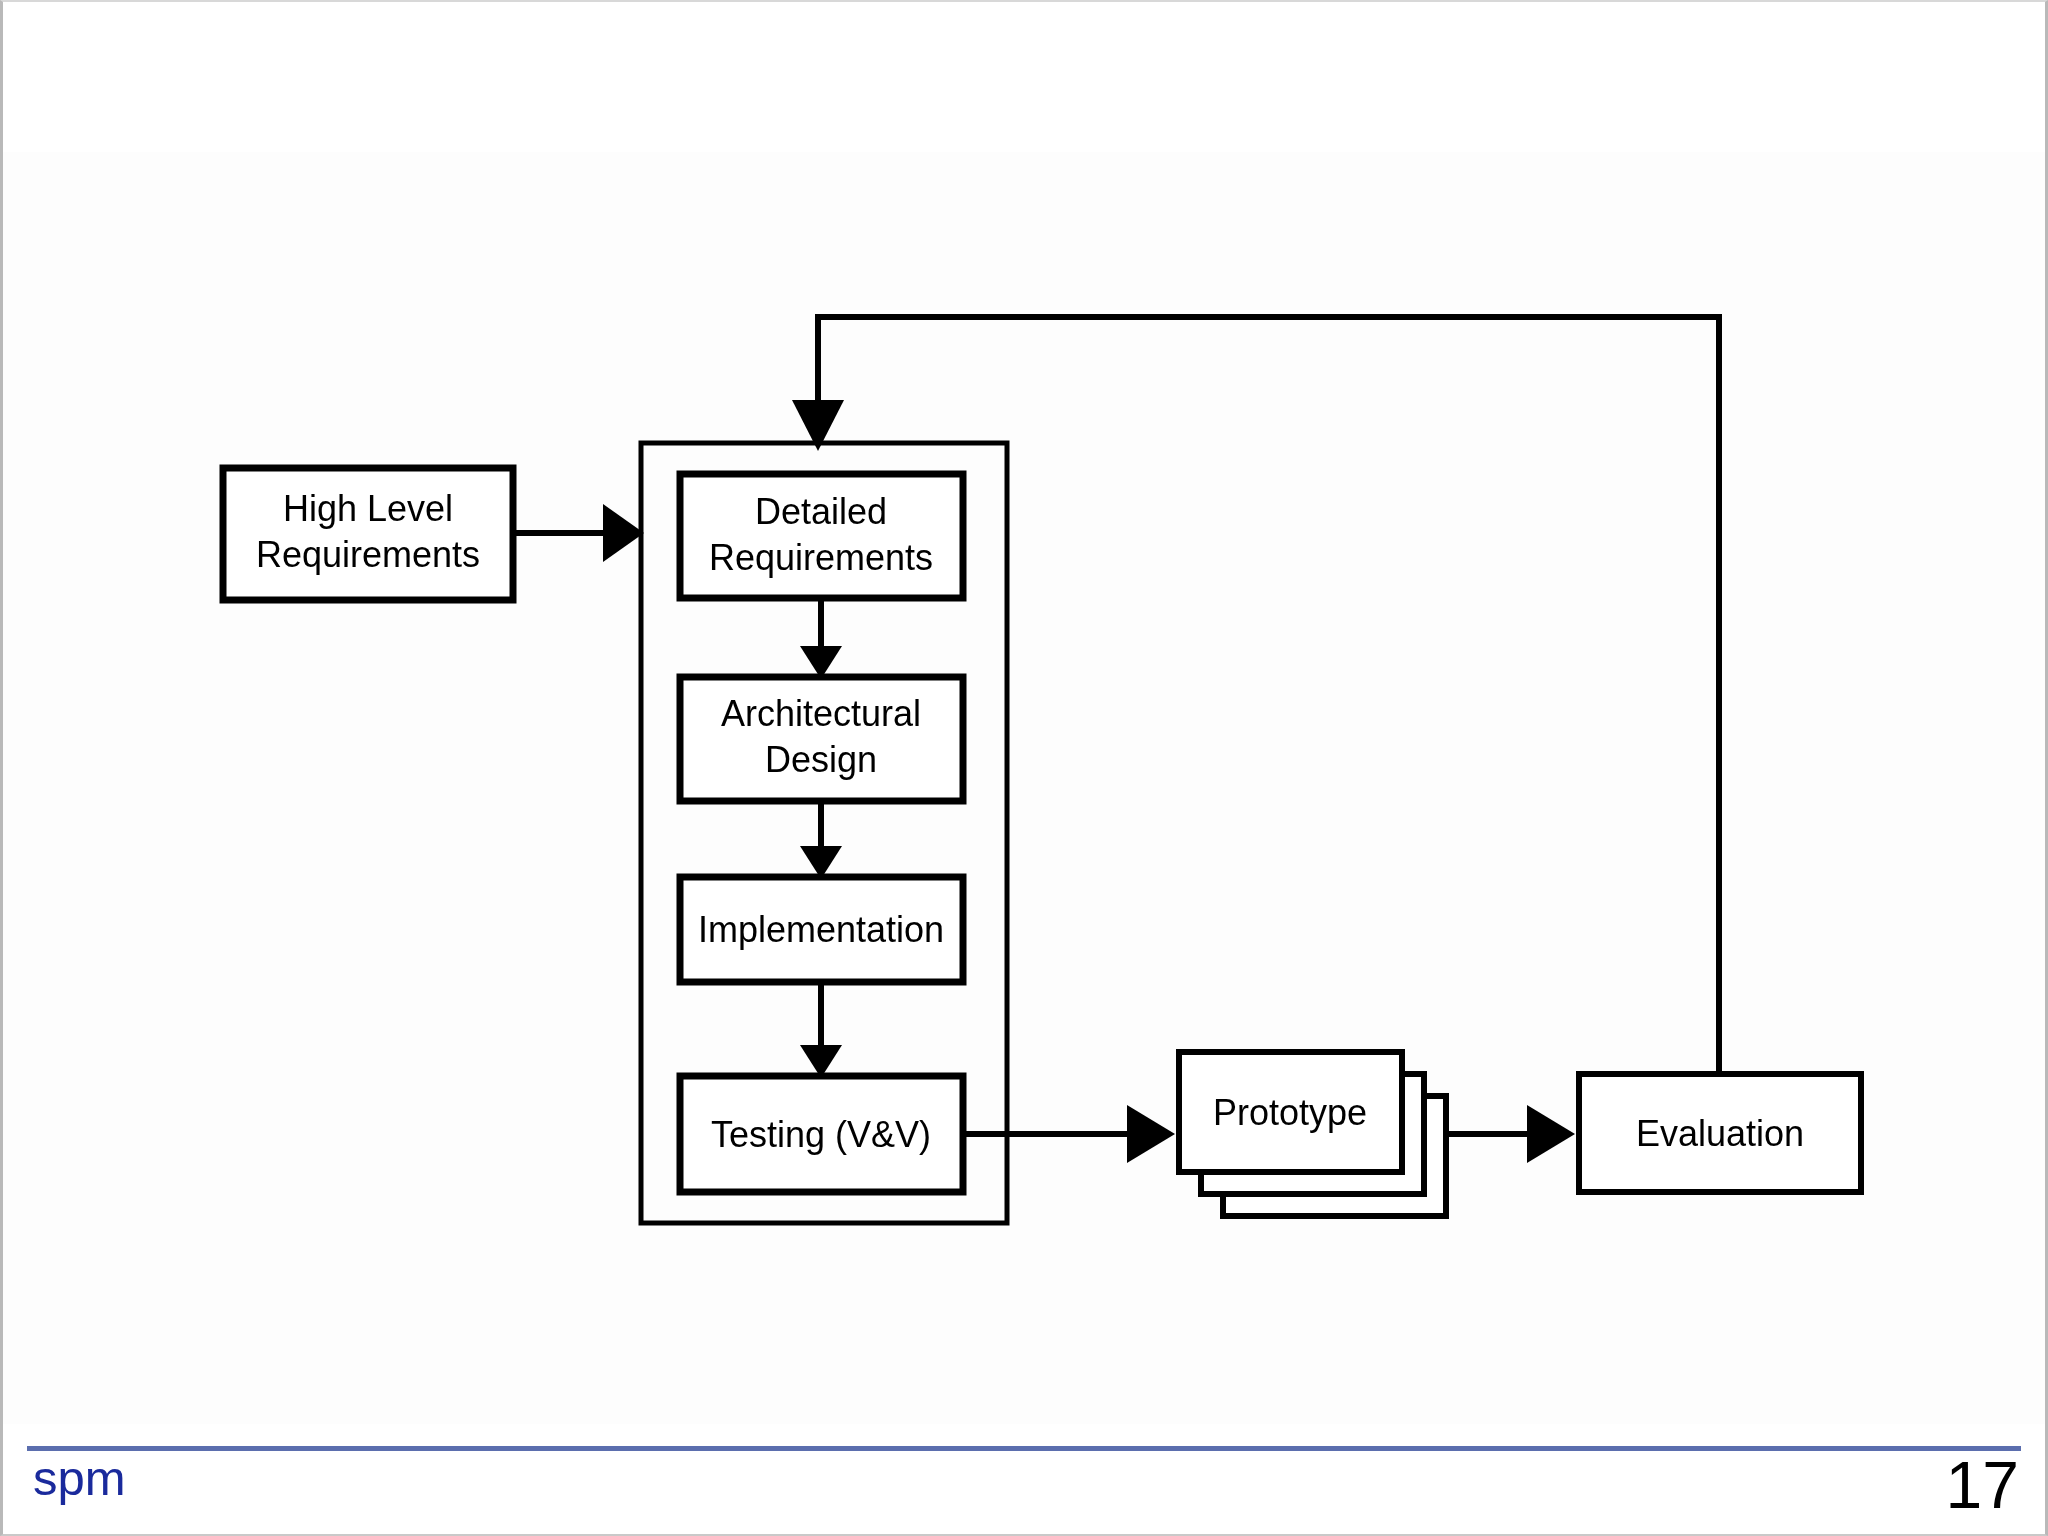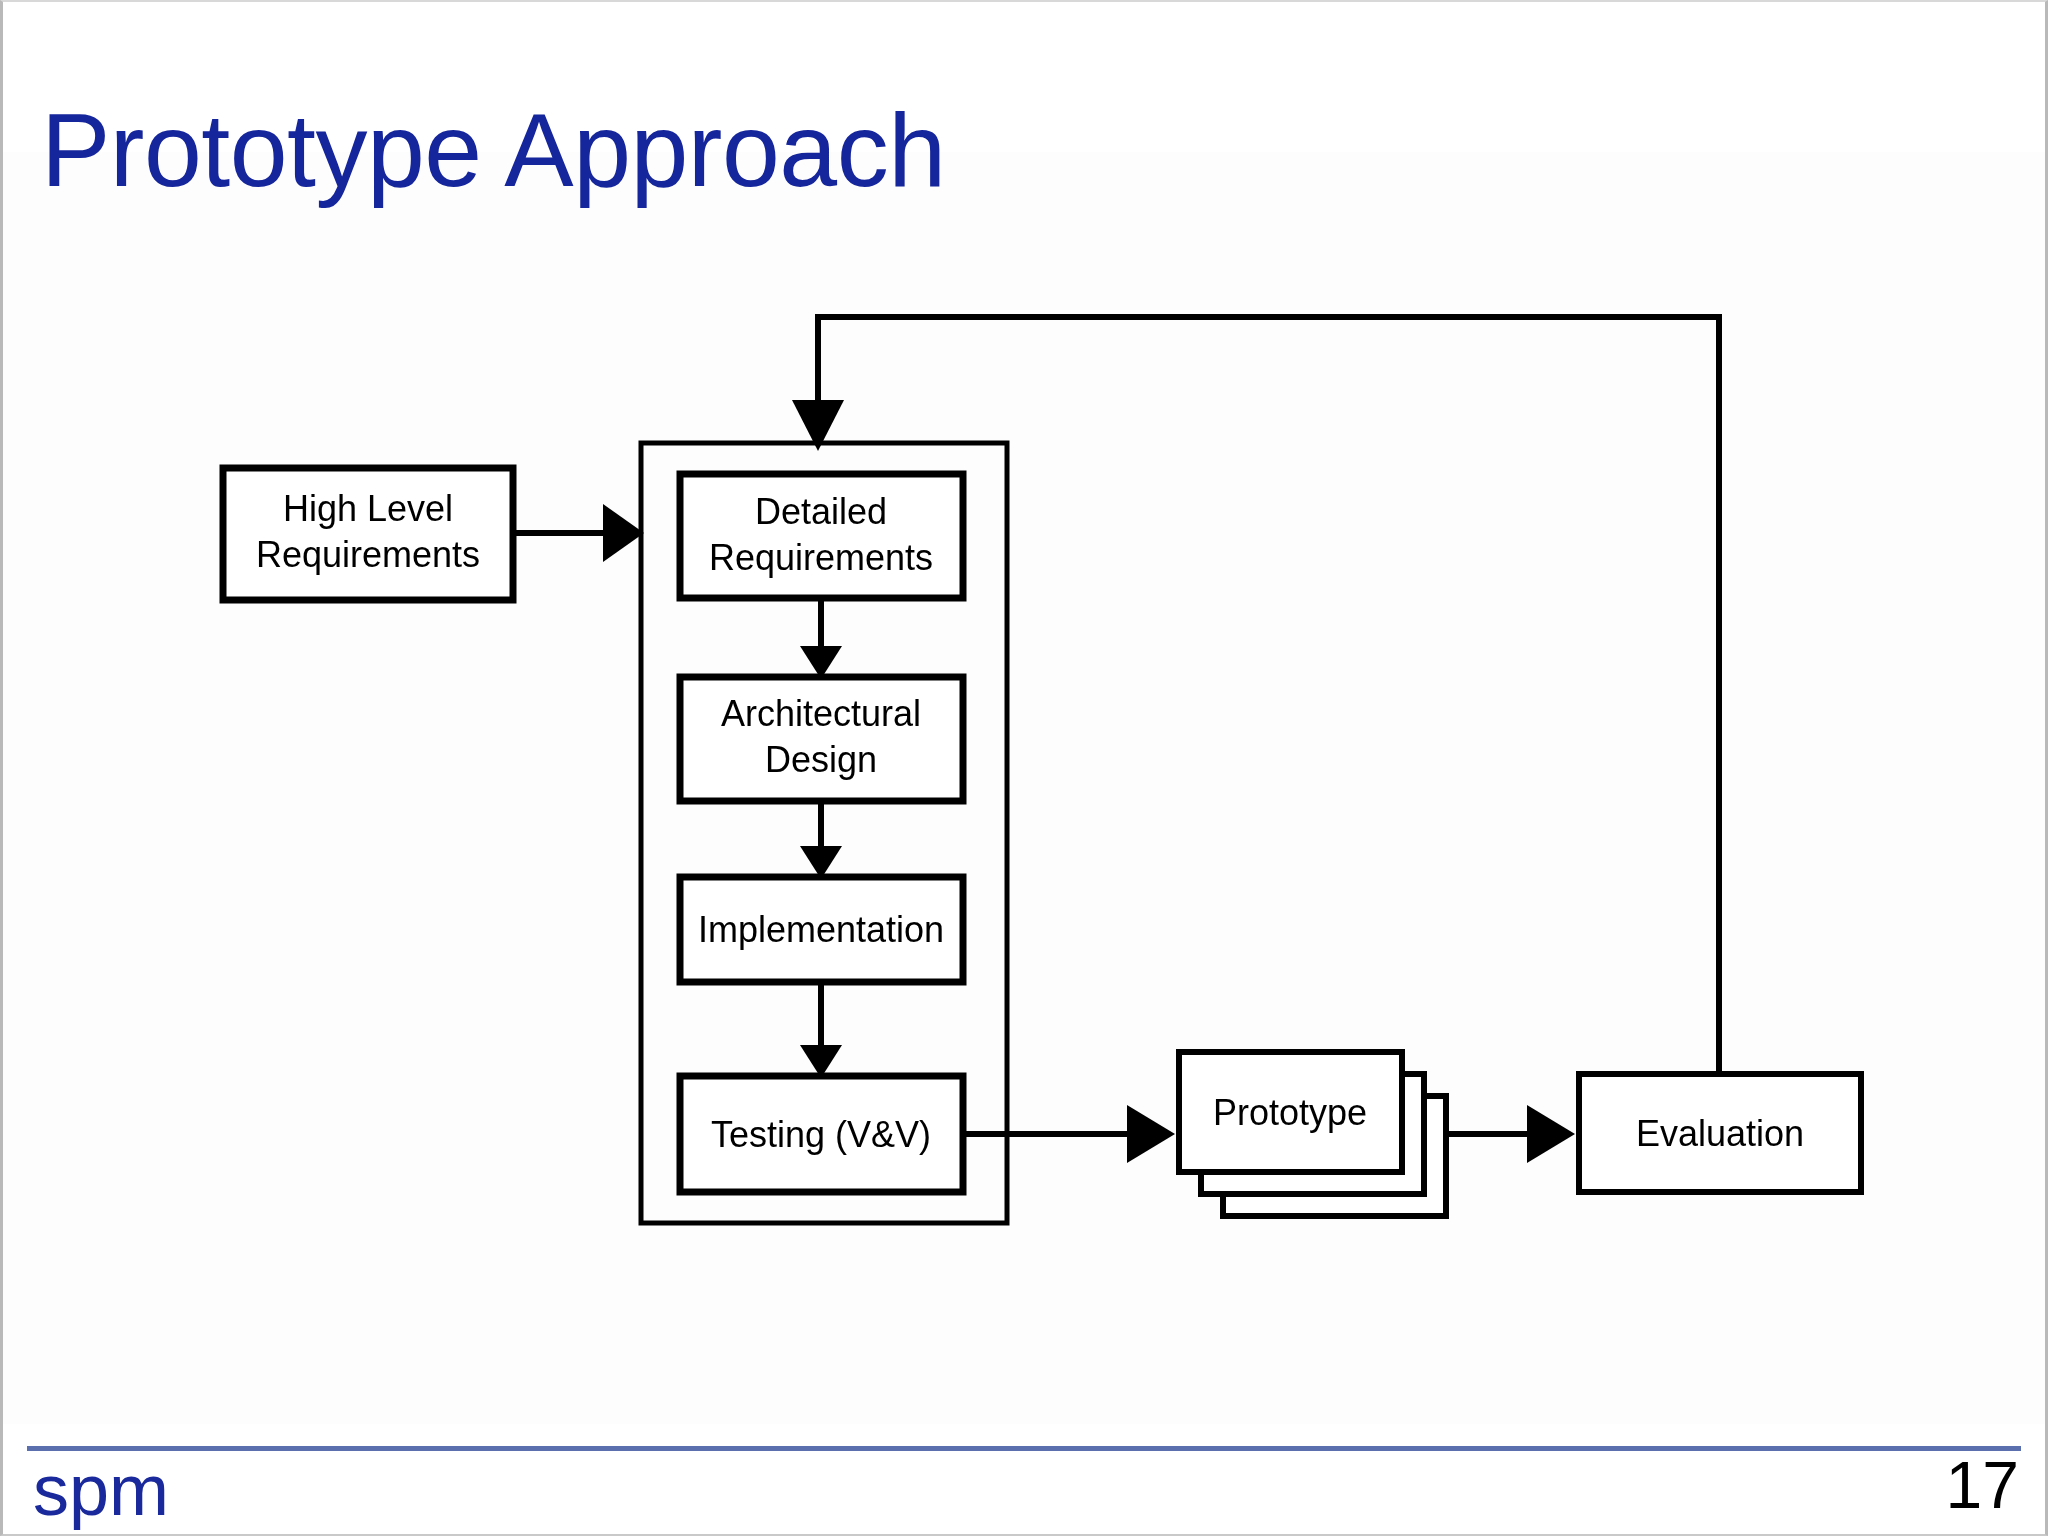--- a/index.html
+++ b/index.html
@@ -59,21 +59,21 @@
     left: 24px;
     right: 24px;
     top: 1444px;
     height: 5px;
     background: #5b6eae;
   }
   #footer-brand {
     position: absolute;
     left: 30px;
     top: 1452px;
-    font-size: 72px;
+    font-size: 49px;
     line-height: 1;
     color: #1a2a9c;
     font-weight: 400;
   }
   #footer-page {
     position: absolute;
     right: 26px;
     top: 1450px;
     font-size: 66px;
     line-height: 1;
@@ -81,21 +81,20 @@
     font-weight: 400;
   }
 </style>
 </head>
 <body>
 
 <div id="slide">
 
   <div id="paper-tint"></div>
 
-  <h1 id="slide-title">Prototype Approach</h1>
 
   <svg id="diagram" viewBox="0 0 2048 1536" xmlns="http://www.w3.org/2000/svg">
 
     <defs>
       <marker id="arrowR" markerWidth="10" markerHeight="10" refX="9.4" refY="4" orient="auto" markerUnits="userSpaceOnUse">
         <path d="M0,0 L0,8 L9.4,4 z" fill="#000"></path>
       </marker>
     </defs>
 
     <g>

